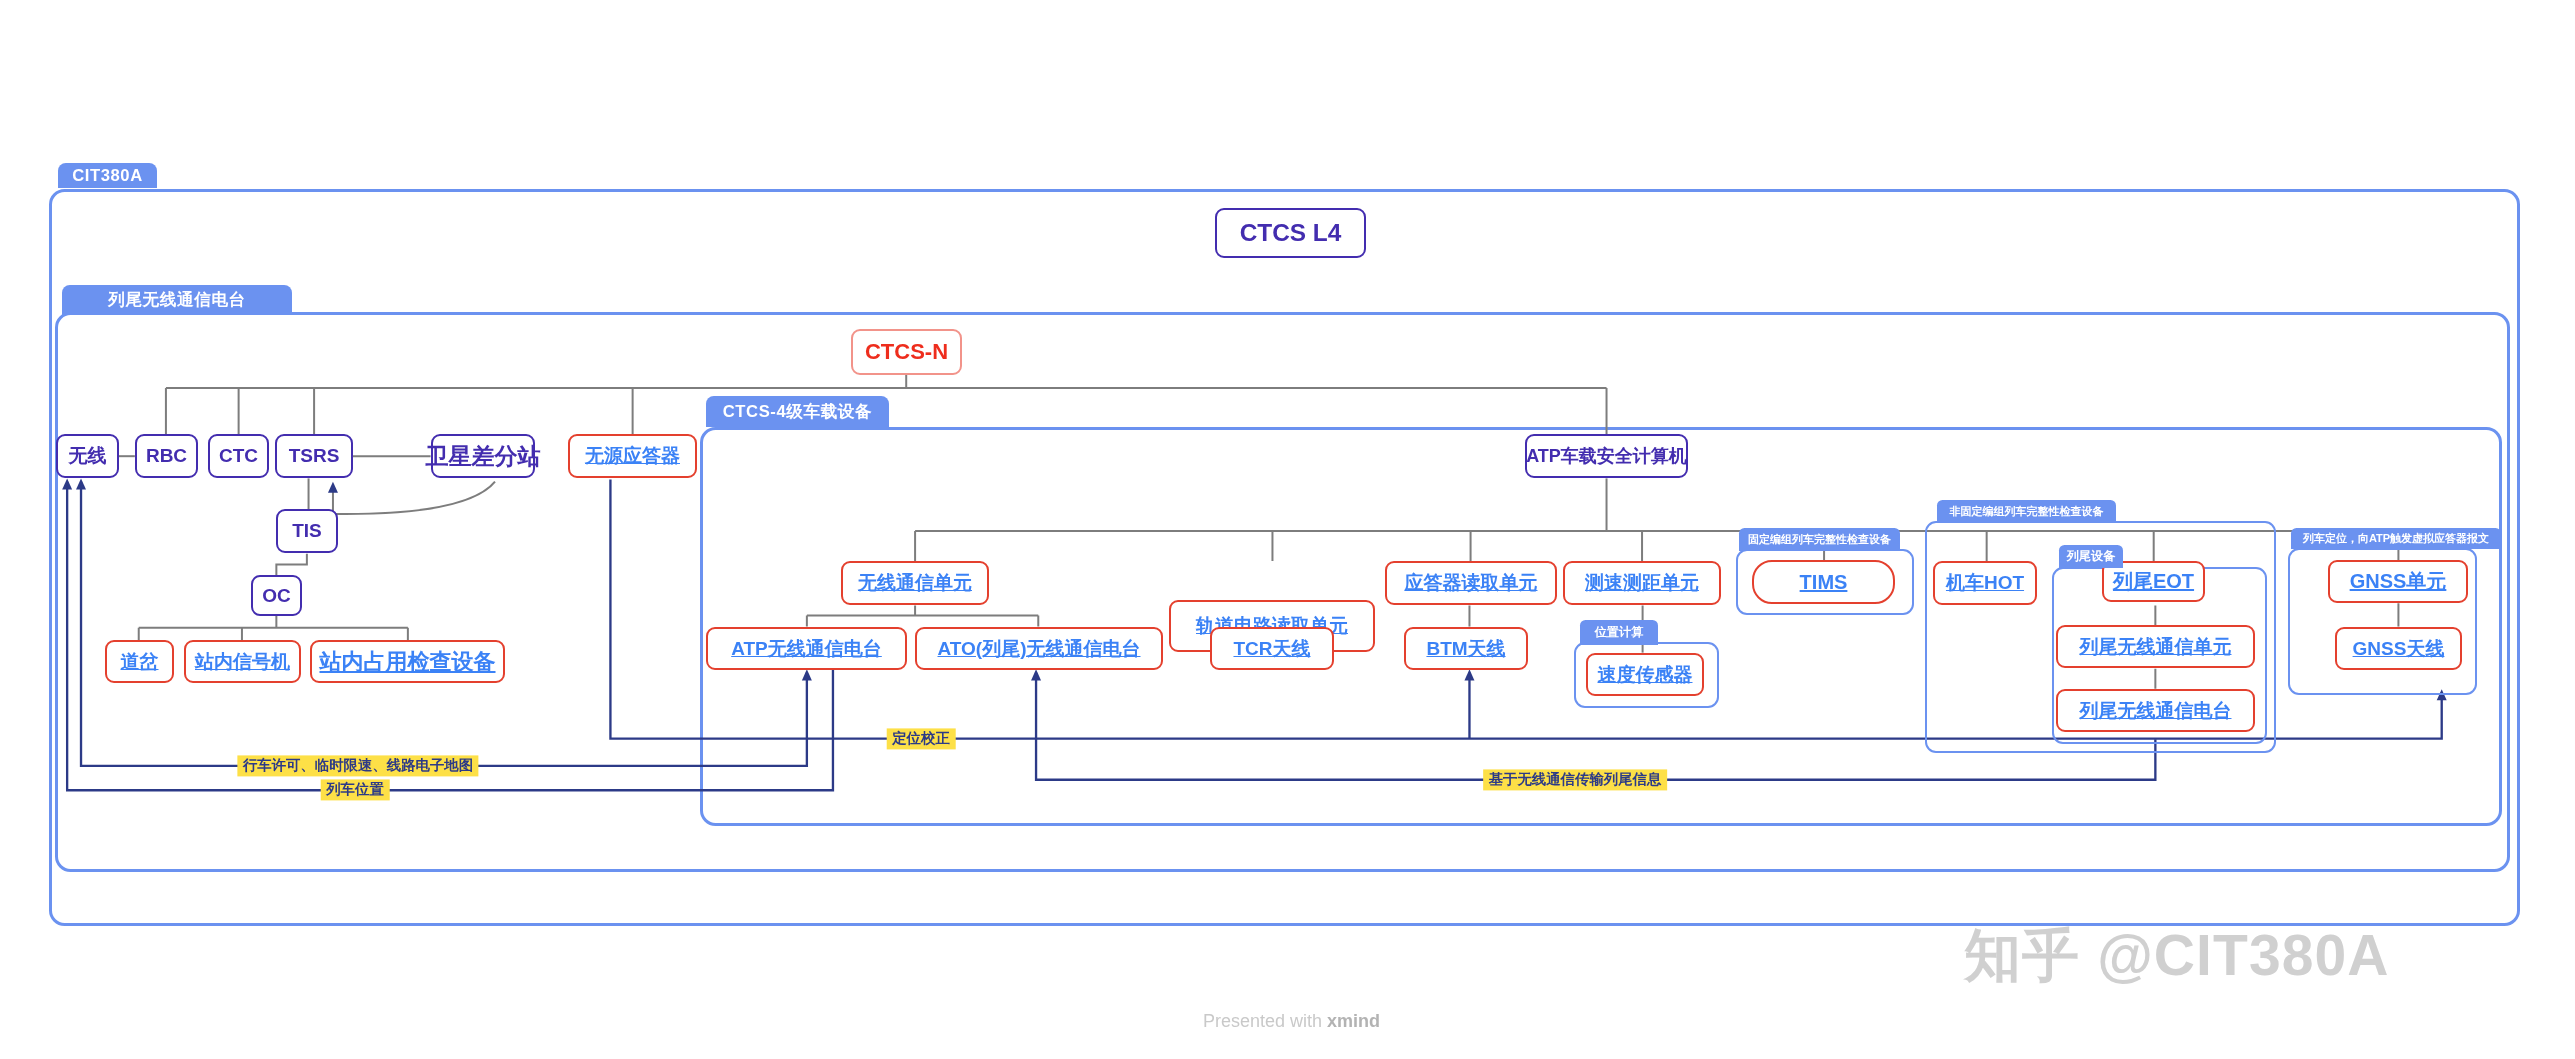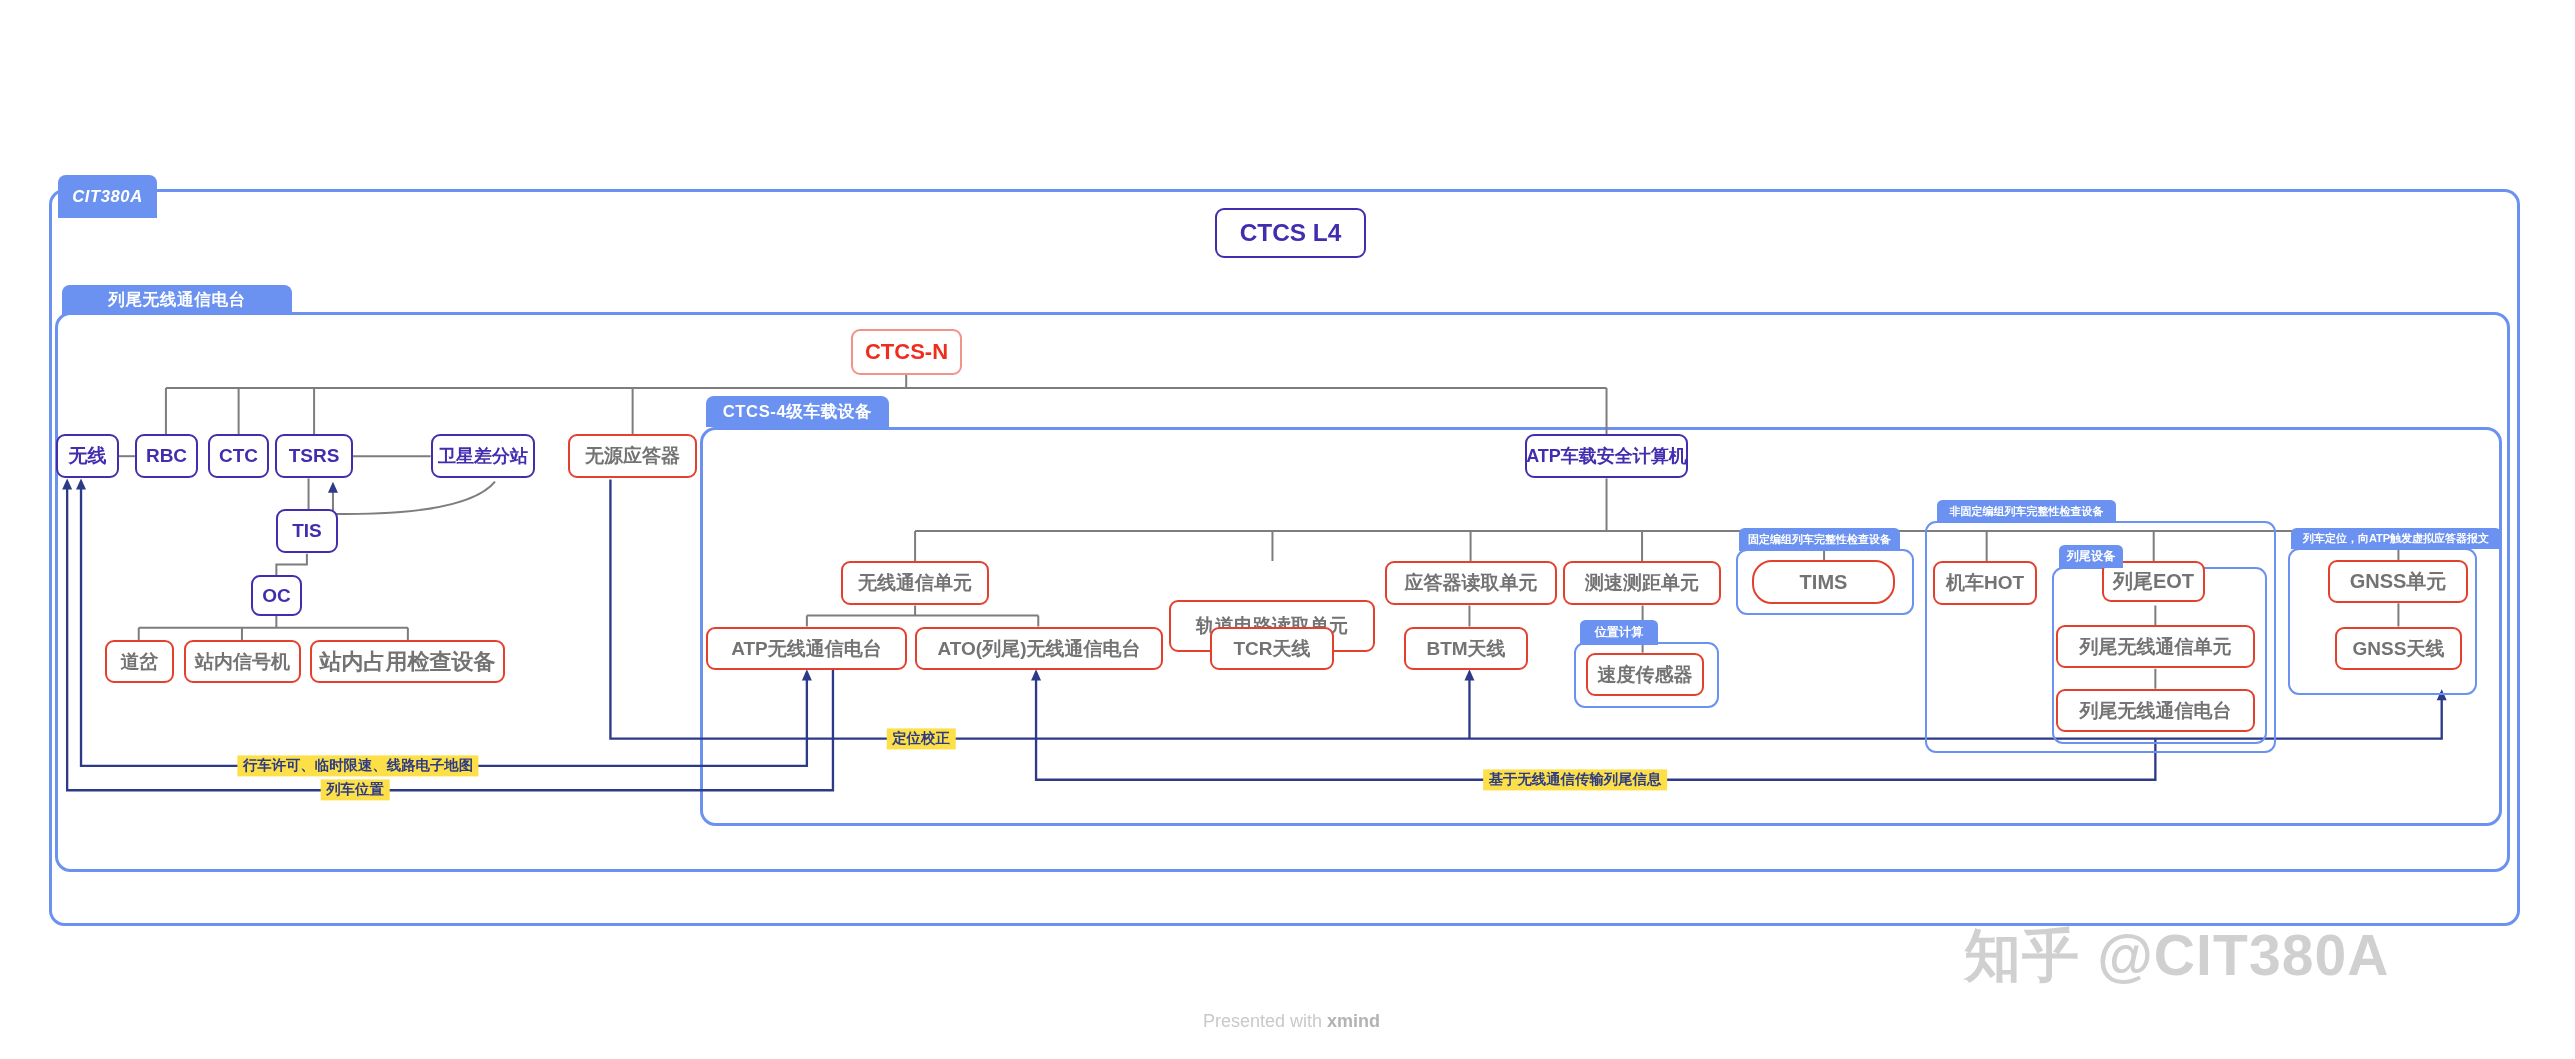--- a/index.html
+++ b/index.html
@@ -10,34 +10,34 @@
              display:flex;align-items:center;justify-content:center;
              border-radius:7.8px 7.8px 0 0;z-index:5;letter-spacing:0.6px;}
   svg.wires{position:absolute;left:0;top:0;z-index:2;}
   .group{position:absolute;border:2.8px solid #6b92f0;border-radius:11px;z-index:3;background:transparent;}
   .group-tab{position:absolute;background:#6b92f0;color:#ffffff;font-weight:bold;
              display:flex;align-items:center;justify-content:center;
              border-radius:5.5px 5.5px 0 0;z-index:5;white-space:nowrap;}
   .node{position:absolute;background:#ffffff;display:flex;align-items:center;justify-content:center;
         font-weight:bold;border-radius:9px;z-index:4;white-space:nowrap;box-sizing:border-box;}
   .node.indigo{border:2.8px solid #432daf;color:#432daf;}
-  .node.red{border:2.8px solid #e4402e;color:#737373;}
+  .node.red{border:2.8px solid #e4402e;color:#3b82f6;text-decoration:underline;}
   .node.redsoft{border:2.8px solid #f2938a;color:#ee2d1d;}
   .edge-label{position:absolute;transform:translate(-50%,-50%);background:#fde047;
               color:#2c3a87;font-weight:bold;font-size:14.4px;padding:1.1px 5.5px;z-index:6;white-space:nowrap;}
   .footer{position:absolute;z-index:6;font-size:18px;color:#c9c9c9;white-space:nowrap;}
   .footer b{color:#b3b3b3;}
   .watermark{position:absolute;z-index:7;font-size:57px;font-weight:bold;color:#d0d0d0;
              white-space:nowrap;letter-spacing:1.1px;}
 </style>
 </head>
 <body>
 
 <div class="frame" style="left:49px;top:189px;width:2465px;height:731px;"></div>
-<div class="frame-tab" style="left:58px;top:163px;width:99px;height:43px;font-size:16.6px;font-style:italic;margin-top:12px;">CIT380A</div>
+<div class="frame-tab" style="left:58px;top:163px;width:99px;height:25px;font-size:16.6px;">CIT380A</div>
 
 <div class="frame" style="left:55px;top:312px;width:2449px;height:554px;"></div>
 <div class="frame-tab" style="left:62px;top:285px;width:230px;height:30px;font-size:16.6px;">列尾无线通信电台</div>
 
 <div class="frame" style="left:700px;top:427px;width:1796px;height:393px;"></div>
 <div class="frame-tab" style="left:706px;top:396px;width:183px;height:31px;font-size:16.6px;">CTCS-4级车载设备</div>
 
 <svg class="wires" width="2576" height="1060" viewBox="0 0 4642 1910">
 
   <g stroke="#7d7d7d" stroke-width="3.6" fill="none">
@@ -94,21 +94,21 @@
 <div class="group" style="left: 2052px; top: 567px; width: 211px; height: 173px;"></div>
 <div class="group-tab" style="left: 2059px; top: 545px; width: 64px; height: 23px; font-size: 12.2px;">列尾设备</div>
 <div class="group" style="left: 2288px; top: 548px; width: 185px; height: 143px;"></div>
 <div class="group-tab" style="left: 2291px; top: 528px; width: 210px; height: 21px; font-size: 11px;">列车定位，向ATP触发虚拟应答器报文</div>
 <div class="node indigo" style="left: 1215px; top: 208px; width: 151px; height: 50px; font-size: 24.4px;">CTCS L4</div>
 <div class="node redsoft" style="left: 851px; top: 329px; width: 111px; height: 46px; font-size: 22px;">CTCS-N</div>
 <div class="node indigo" style="left: 56px; top: 434px; width: 63px; height: 44px; font-size: 19px;">无线</div>
 <div class="node indigo" style="left: 135px; top: 434px; width: 63px; height: 44px; font-size: 19px;">RBC</div>
 <div class="node indigo" style="left: 208px; top: 434px; width: 61px; height: 44px; font-size: 19px;">CTC</div>
 <div class="node indigo" style="left: 275px; top: 434px; width: 78px; height: 44px; font-size: 19px;">TSRS</div>
-<div class="node indigo" style="left: 431px; top: 434px; width: 104px; height: 44px; font-size: 18px;">卫星差分站</div>
+<div class="node indigo" style="left: 431px; top: 434px; width: 104px; height: 44px; font-size: 23px;">卫星差分站</div>
 <div class="node red" style="left: 568px; top: 434px; width: 129px; height: 44px; font-size: 19px;">无源应答器</div>
 <div class="node indigo" style="left: 1525px; top: 434px; width: 163px; height: 44px; font-size: 18px;">ATP车载安全计算机</div>
 <div class="node indigo" style="left: 276px; top: 509px; width: 62px; height: 44px; font-size: 19px;">TIS</div>
 <div class="node indigo" style="left: 251px; top: 575px; width: 51px; height: 41px; font-size: 19px;">OC</div>
 <div class="node red" style="left: 105px; top: 640px; width: 69px; height: 43px; font-size: 19px;">道岔</div>
 <div class="node red" style="left: 184px; top: 640px; width: 117px; height: 43px; font-size: 19px;">站内信号机</div>
 <div class="node red" style="left: 310px; top: 640px; width: 195px; height: 43px; font-size: 22px;">站内占用检查设备</div>
 <div class="node red" style="left: 841px; top: 561px; width: 148px; height: 44px; font-size: 19px;">无线通信单元</div>
 <div class="node red" style="left: 706px; top: 627px; width: 201px; height: 43px; font-size: 19px;">ATP无线通信电台</div>
 <div class="node red" style="left: 915px; top: 627px; width: 248px; height: 43px; font-size: 19px;">ATO(列尾)无线通信电台</div>

